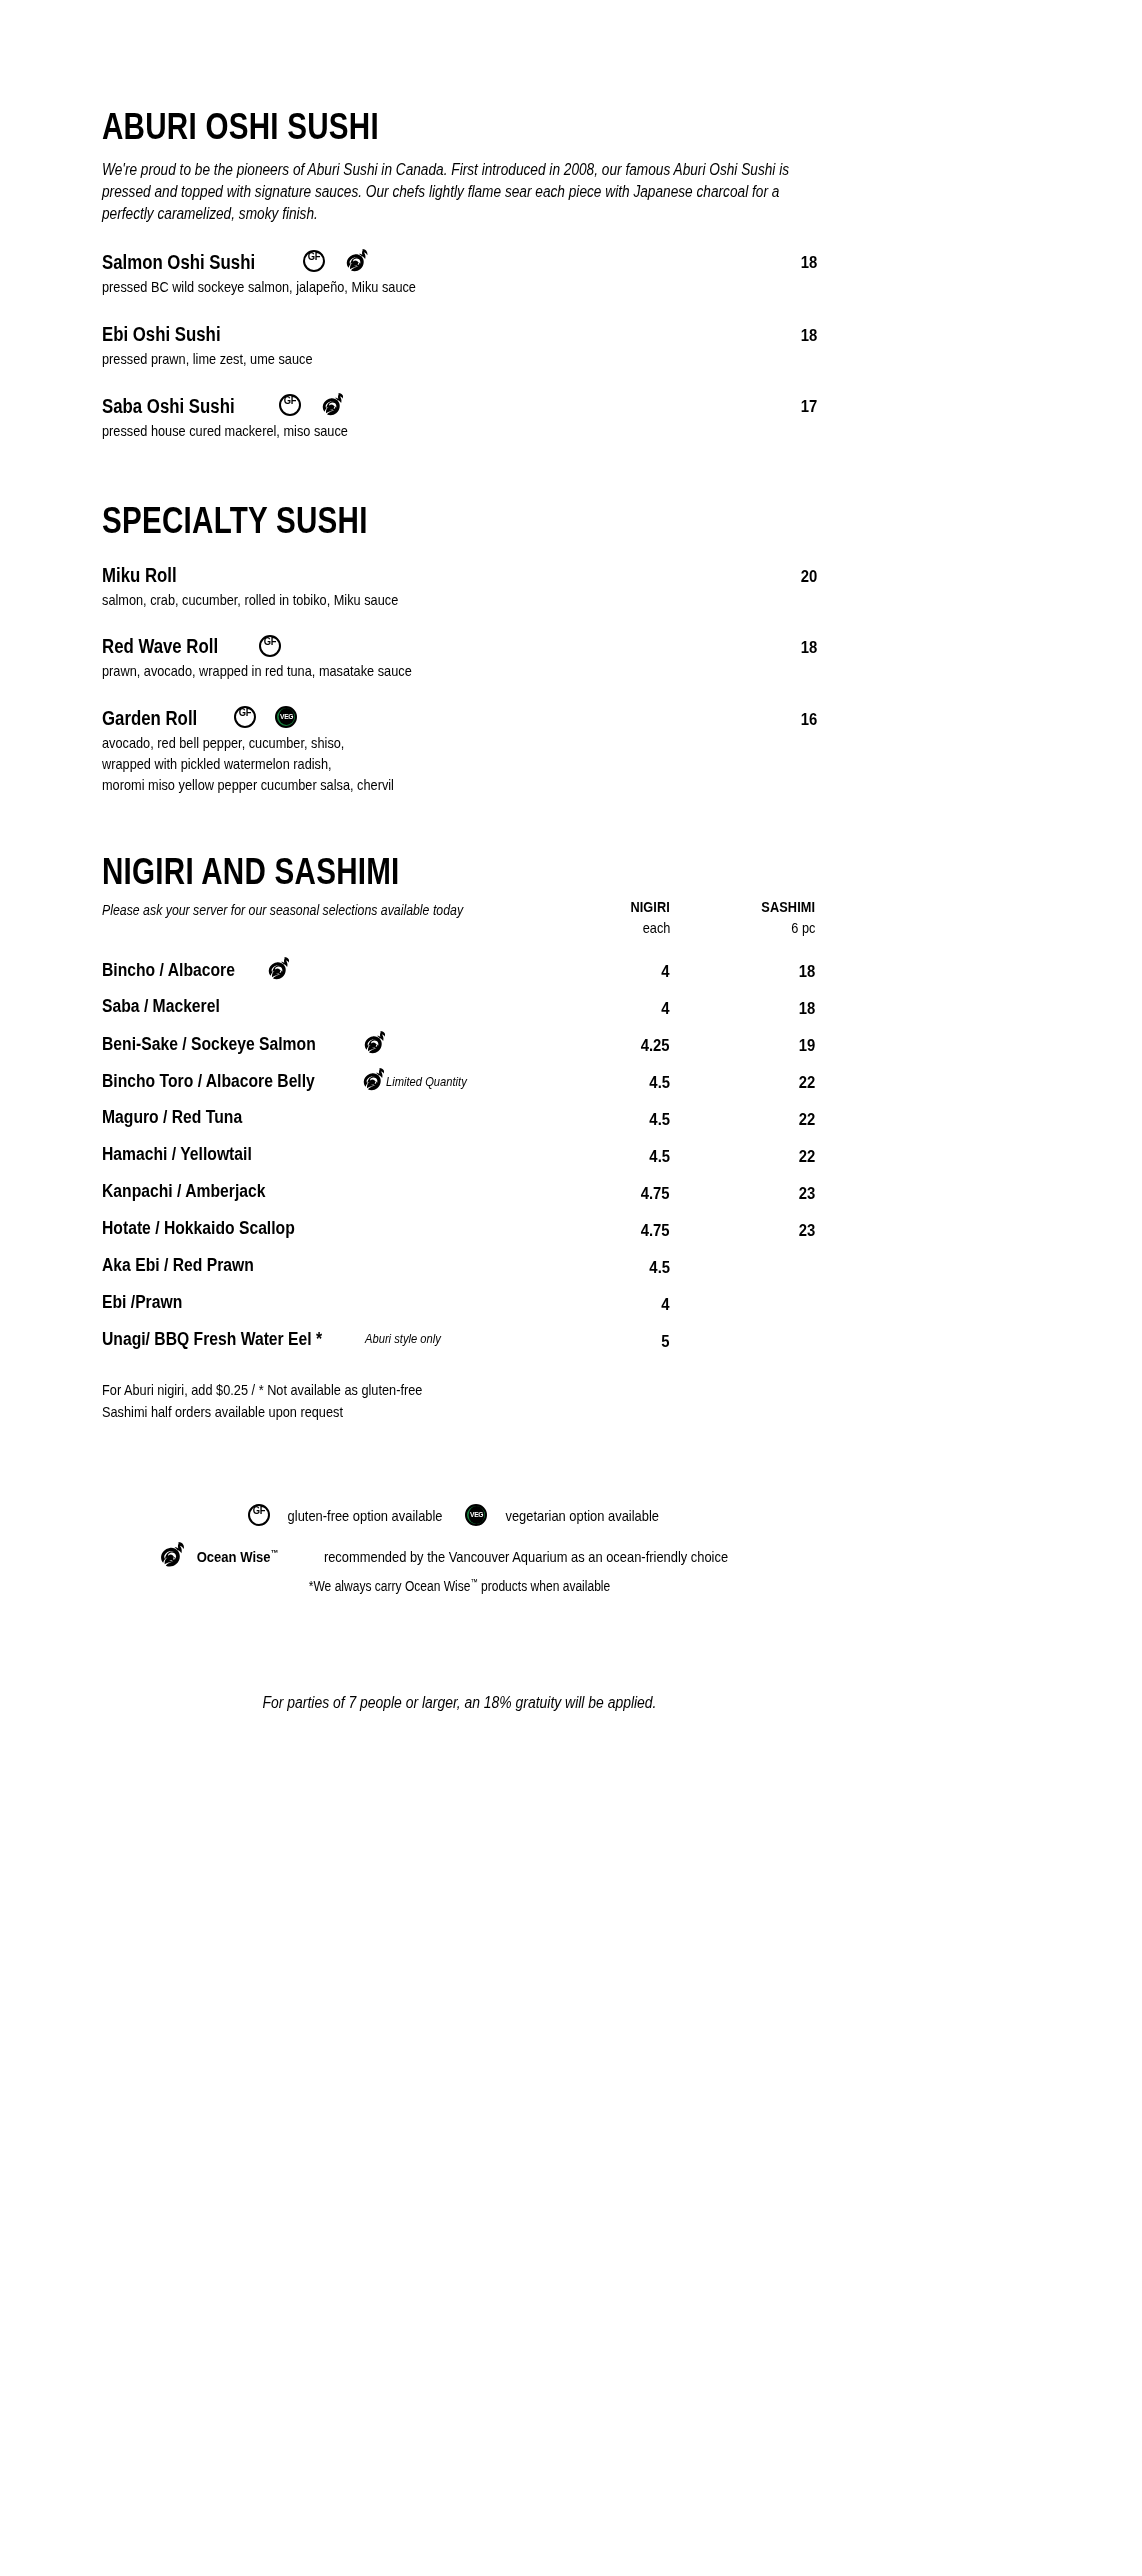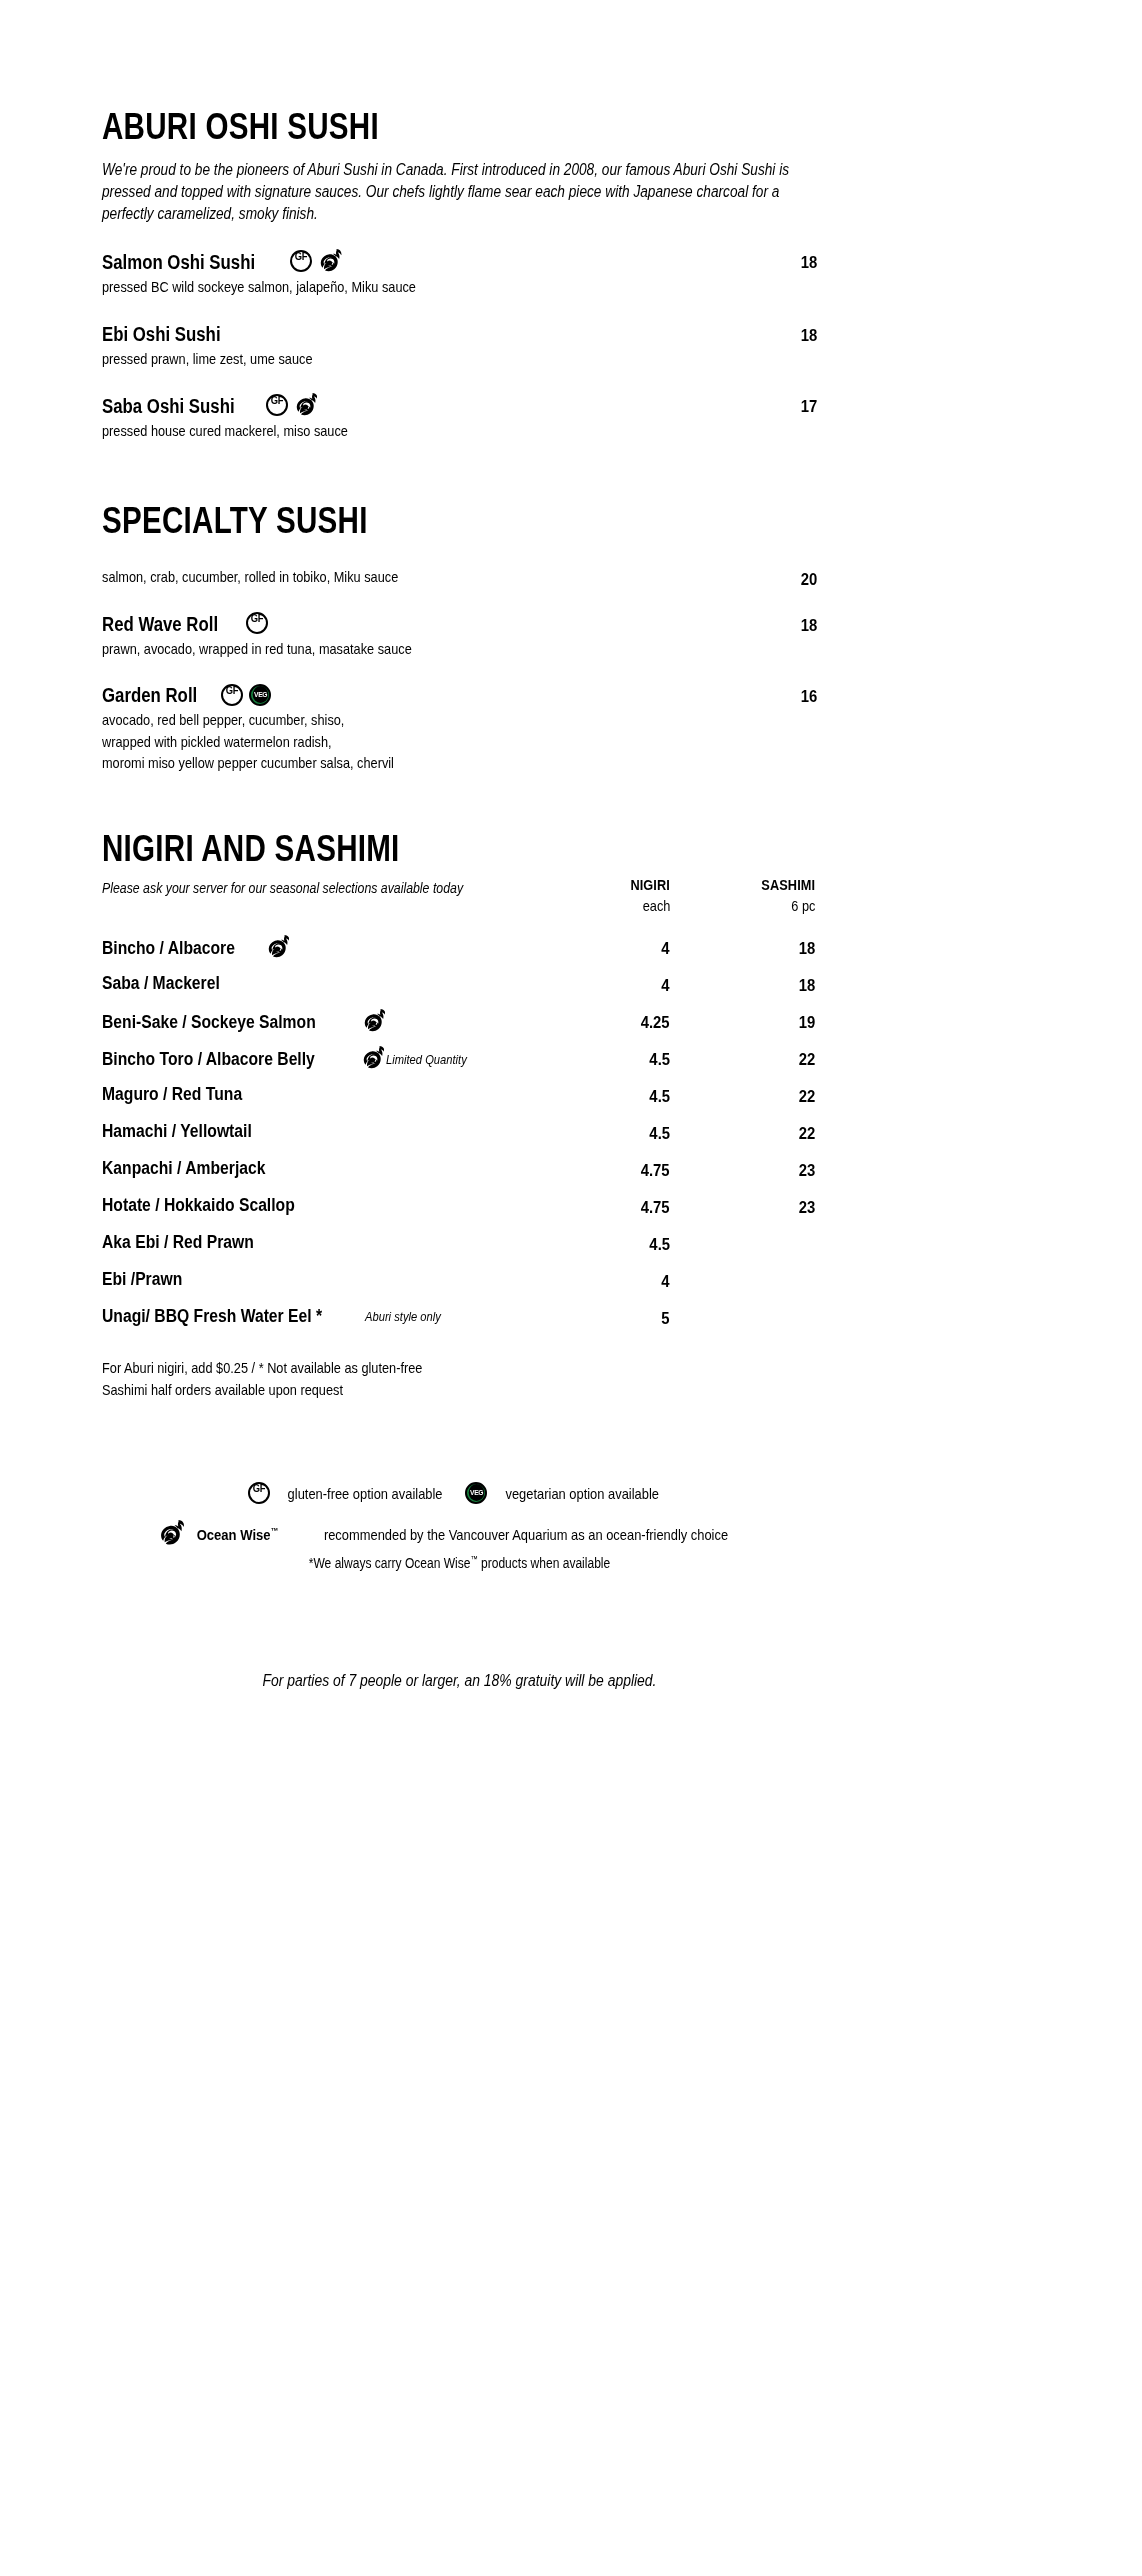--- a/index.html
+++ b/index.html
@@ -37,21 +37,21 @@
     transform: scaleX(0.84);
     transform-origin: left top;
     width: 119%;
   }
 
   
   .item { position: relative; }
   .item-head {
     display: flex;
     align-items: center;
-    gap: 6px;
+    gap: 19px;
   }
   .item-name {
     font-size: 20px;
     font-weight: 700;
     line-height: 1.12;
     transform: scaleX(0.84);
     transform-origin: left center;
     white-space: nowrap;
   }
   .item-desc {
@@ -308,20 +308,23 @@
   </div>
 
   <div style="height:60px"></div>
 
   <div>
     <div class="section-title">SPECIALTY SUSHI</div>
 
     <div style="height:25px"></div>
 
     <div class="item">
+      <div class="item-head">
+        <span class="item-name">Miku Roll</span>
+      </div>
       <div class="item-desc">salmon, crab, cucumber, rolled in tobiko, Miku sauce</div>
       <div class="item-price">20</div>
     </div>
 
     <div style="height:25px"></div>
 
     <div class="item">
       <div class="item-head">
         <span class="item-name">Red Wave Roll</span>
         <span class="badge badge-gf">

